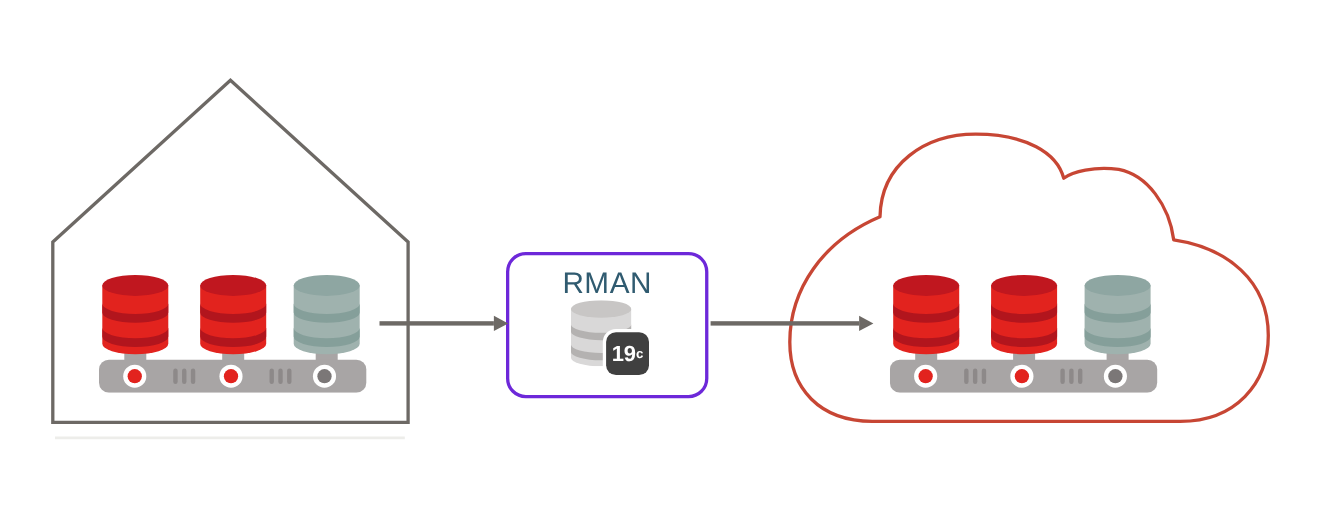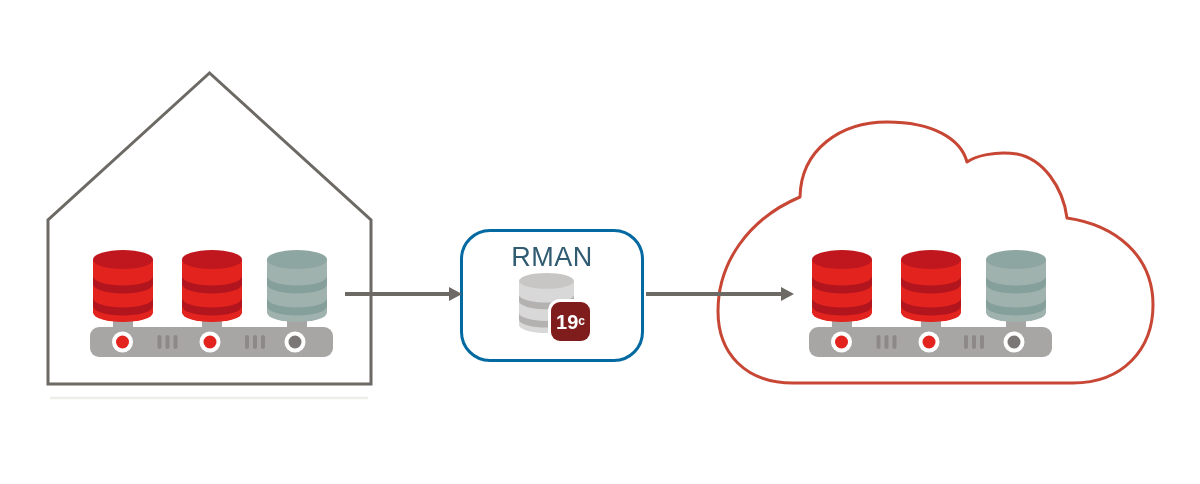--- a/index.html
+++ b/index.html
@@ -17,32 +17,32 @@
   .cyl-teal { --cyl-body:#9fb2ae; --cyl-dark:#859f9a; --cyl-top:#8ea6a2; }
   .cyl-gray { --cyl-body:#d9d8d8; --cyl-dark:#b4b2b1; --cyl-top:#c8c6c5; }
 
   .machine { position:absolute; width:244px; height:107px; z-index:2; }
   .machine-house { left:90px;  top:250px; }
   .machine-cloud { left:809px; top:250px; }
 
   
   .rman-box {
     position:absolute; left:460px; top:229px; width:184px; height:133px;
-    box-sizing:border-box; border:3px solid #0369a1; border-radius:30px;
+    box-sizing:border-box; border:3px solid #6d28d9; border-radius:18px;
     background:#ffffff; z-index:3;
   }
   .rman-label {
     position:absolute; left:0; right:0; top:10px; text-align:center;
     font-size:27px; font-weight:500; letter-spacing:0.5px; color:#305b70;
   }
   .rman-icon-wrap { position:absolute; left:56px; top:41px; width:100px; height:80px; }
   .rman-cylinder { position:absolute; left:0; top:0; }
   .version-badge {
     position:absolute; left:32px; top:29px; width:39px; height:39px;
-    background:#7f1d1d; border-radius:9px; box-shadow:0 0 0 3px #ffffff;
+    background:#404040; border-radius:9px; box-shadow:0 0 0 3px #ffffff;
     color:#ffffff; display:flex; align-items:center; justify-content:center;
     font-weight:bold; font-size:20px; line-height:1;
   }
   .version-badge sup { font-size:12px; font-weight:bold; position:relative; top:-1px; }
 
   
   .arrow { position:absolute; z-index:5; }
   .arrow-line { position:absolute; height:3.2px; background:#6d6965; }
   .arrow-head {
     position:absolute; width:0; height:0;

